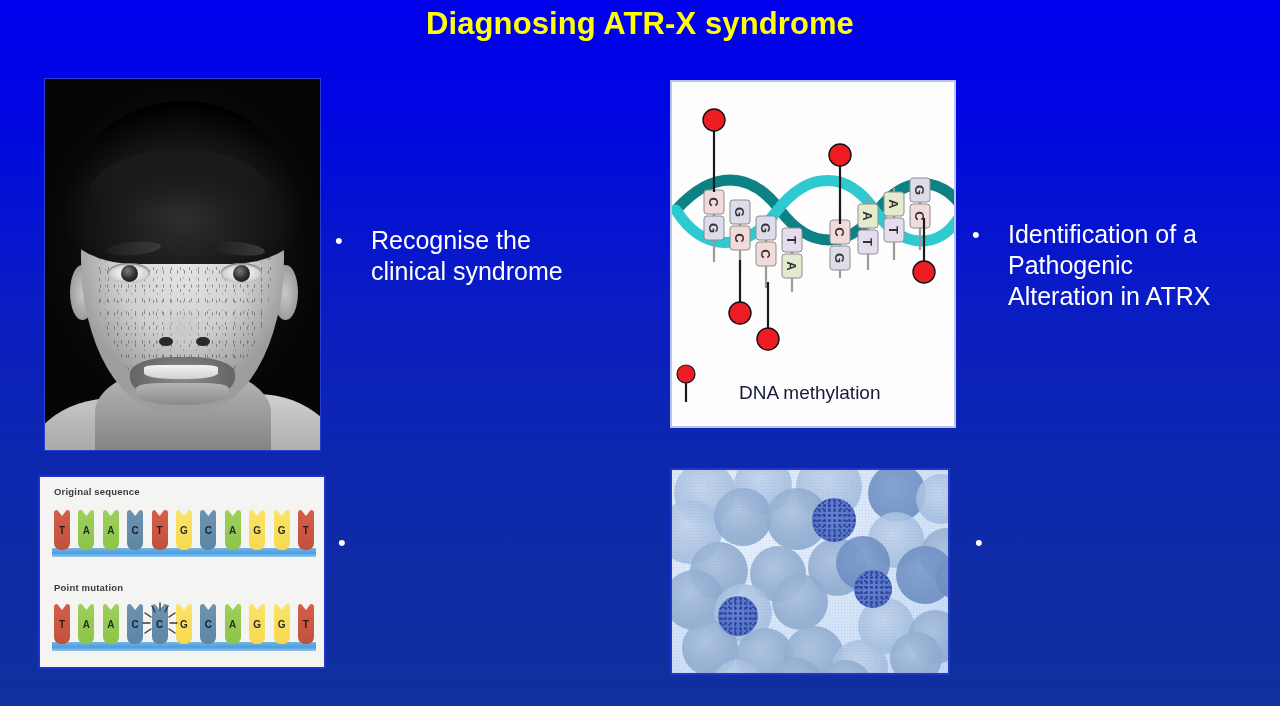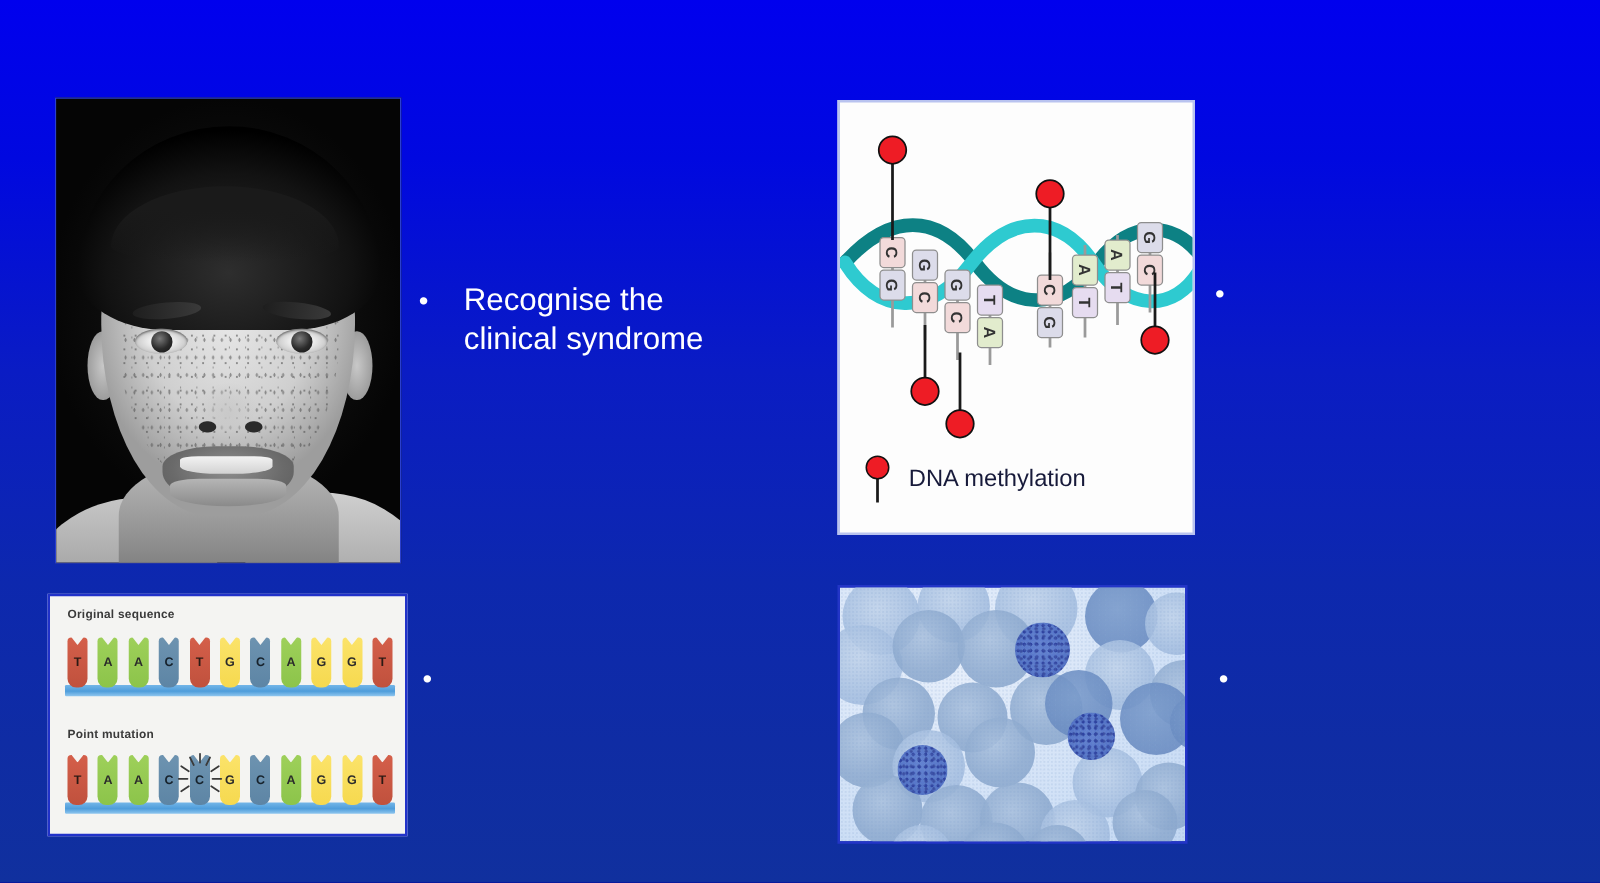--- a/index.html
+++ b/index.html
@@ -190,22 +190,22 @@
     left: 670px; top: 80px; width: 286px; height: 348px;
     background: #fdfdfd;
     border: 2px solid #b9c3ef;
   }
   #dna-panel .helix-area {
     position: absolute; left: 0; top: 10px; width: 286px; height: 270px;
   }
   #dna-panel svg { display: block; }
   .legend {
     position: absolute;
-    left: 19px; bottom: 22px;
-    display: flex; align-items: center;
+    left: 3px; bottom: 22px;
+    display: flex; align-items: flex-end; gap: 28px;
   }
   .legend-label {
     font-family: "Liberation Sans", sans-serif;
     font-size: 19px;
     color: #171a3a;
     margin-left: 14px;
   }
 
   
   #seq-panel {
@@ -298,20 +298,21 @@
       radial-gradient(#7f9fd0 0.5px, transparent 0.6px),
       radial-gradient(#9ab5dd 0.5px, transparent 0.6px);
     background-size: 3px 3px, 5px 4px;
   }
 </style>
 </head>
 <body>
 
 <div id="slide">
 
+  <div id="title">Diagnosing ATR-X syndrome</div>
 
   <div id="photo-child" class="frame">
     <div class="bg-dark"></div>
     <div class="shoulderL"></div>
     <div class="shoulderR"></div>
     <div class="neck"></div>
     <div class="earL"></div>
     <div class="earR"></div>
     <div class="face"></div>
     <div class="freckles"></div>
@@ -434,20 +435,23 @@
       <svg width="22" height="40" viewBox="0 0 22 40">
         <line x1="11" y1="14" x2="11" y2="38" stroke="#1a1a1a" stroke-width="2.2"></line>
         <circle cx="11" cy="10" r="9" fill="#ee1c25" stroke="#111" stroke-width="1.2"></circle>
       </svg>
       <span class="legend-label">DNA methylation</span>
     </div>
   </div>
 
   <div class="bullet" id="bullet-pathogenic">
     <span class="dot">•</span>
+    <span class="btext">Identification of a
+Pathogenic
+Alteration in ATRX</span>
   </div>
 
   <div id="seq-panel" class="frame">
 
     <div class="seq-row-label" id="lbl-original">Original sequence</div>
 
     <div class="seq-track" id="track-original">
       <div class="backbone"></div>
       <div class="bases" id="bases-original">
           <div class="base T">

